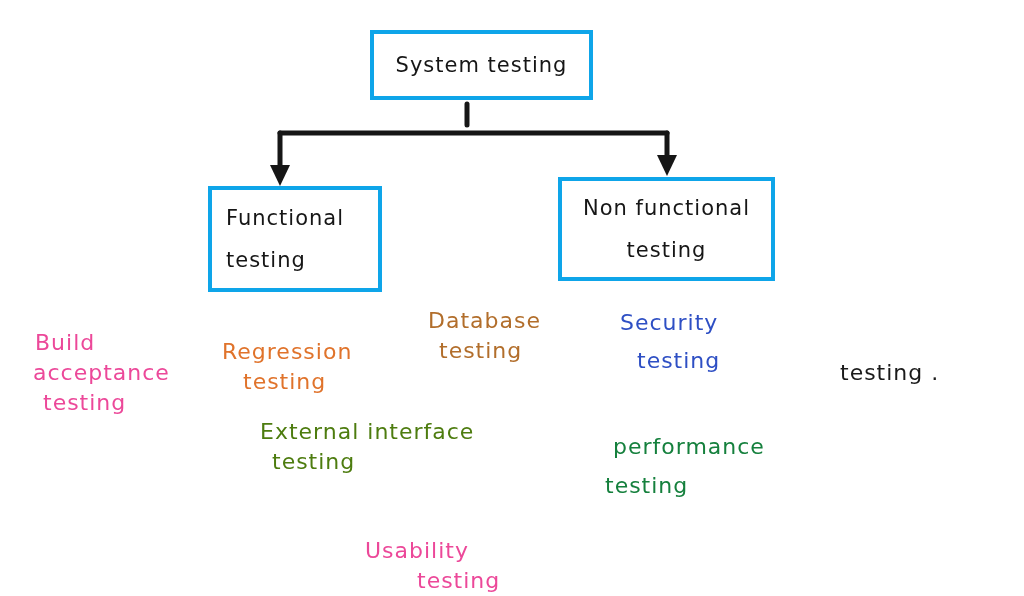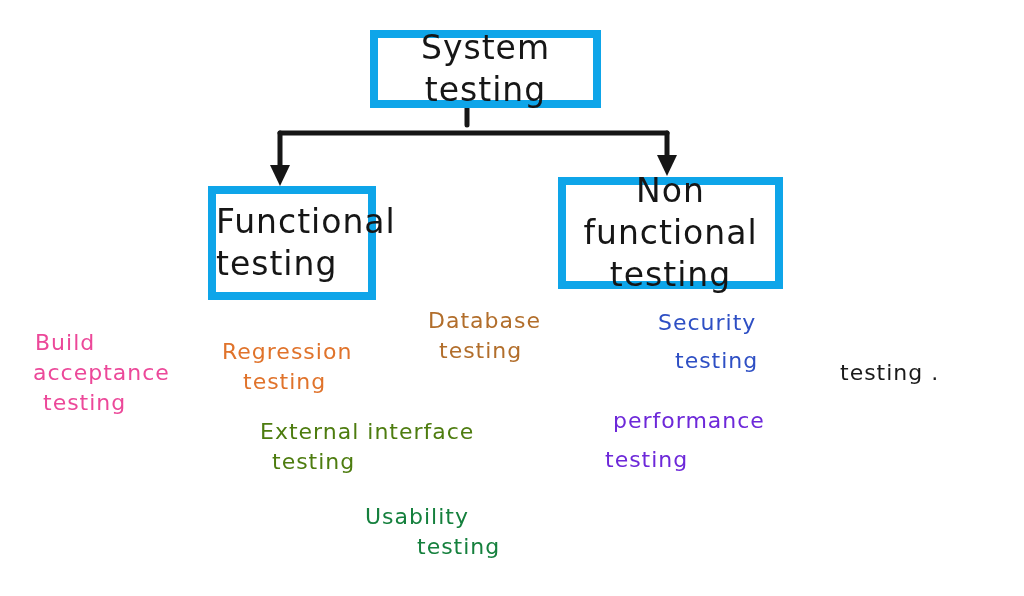--- a/index.html
+++ b/index.html
@@ -26,40 +26,40 @@
     stroke-width: 5;
     stroke-linecap: round;
     fill: none;
   }
   .connectors polygon {
     fill: #161616;
     stroke: none;
   }
   .node {
     position: absolute;
-    border: 8px solid #0ea5e9;
+    border: 4px solid #0ea5e9;
     background: #ffffff;
     color: #161616;
     display: flex;
     flex-direction: column;
     justify-content: center;
-    font-size: 33px;
+    font-size: 21px;
     letter-spacing: 1px;
     line-height: 42px;
   }
   .node-root {
     left: 370px; top: 30px;
     width: 215px; height: 62px;
     align-items: center;
     text-align: center;
   }
   .node-left {
     left: 208px; top: 186px;
     width: 152px; height: 98px;
-    padding-left: 0;
+    padding-left: 14px;
     align-items: flex-start;
     text-align: left;
   }
   .node-right {
     left: 558px; top: 177px;
     width: 209px; height: 96px;
     align-items: center;
     text-align: center;
   }
   .lbl {
@@ -108,38 +108,38 @@
   <div class="lbl" style="left: 222px; top: 337px; color: rgb(224, 115, 43);">
     <span class="line">Regression</span>
     <span class="line" style="margin-left:21px;">testing</span>
   </div>
 
   <div class="lbl" style="left: 428px; top: 306px; color: rgb(178, 110, 43);">
     <span class="line">Database</span>
     <span class="line" style="margin-left:11px;">testing</span>
   </div>
 
-  <div class="lbl" style="left: 658px; top: 308px; color: rgb(46, 79, 196);">
+  <div class="lbl" style="left: 620px; top: 308px; color: rgb(46, 79, 196);">
     <span class="line">Security</span>
     <span class="line" style="margin-left:17px; margin-top:8px;">testing</span>
   </div>
 
   <div class="lbl" style="left: 821px; top: 358px; color: rgb(26, 26, 26);">
     <span class="line" style="margin-left:19px;">testing .</span>
   </div>
 
   <div class="lbl" style="left: 260px; top: 417px; color: #4d7c0f;">
     <span class="line">External interface</span>
     <span class="line" style="margin-left:12px;">testing</span>
   </div>
 
-  <div class="lbl" style="left: 605px; top: 406px; color: #6d28d9;">
+  <div class="lbl" style="left: 605px; top: 432px; color: #15803d;">
     <span class="line" style="margin-left:8px;">performance</span>
     <span class="line" style="margin-top:9px;">testing</span>
   </div>
 
 
-  <div class="lbl" style="left: 365px; top: 502px; color: #15803d;">
+  <div class="lbl" style="left: 365px; top: 536px; color: #ec4899;">
     <span class="line">Usability</span>
     <span class="line" style="margin-left:52px;">testing</span>
   </div>
 
 </div>
 
 </body></html>

